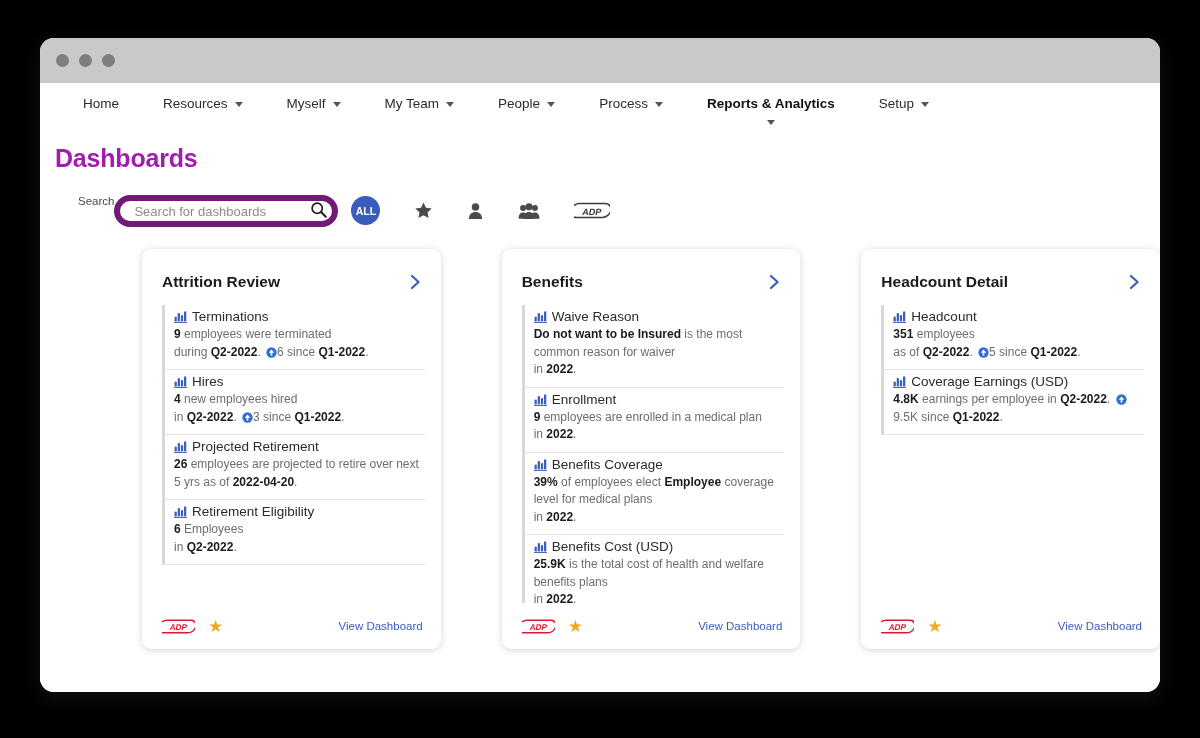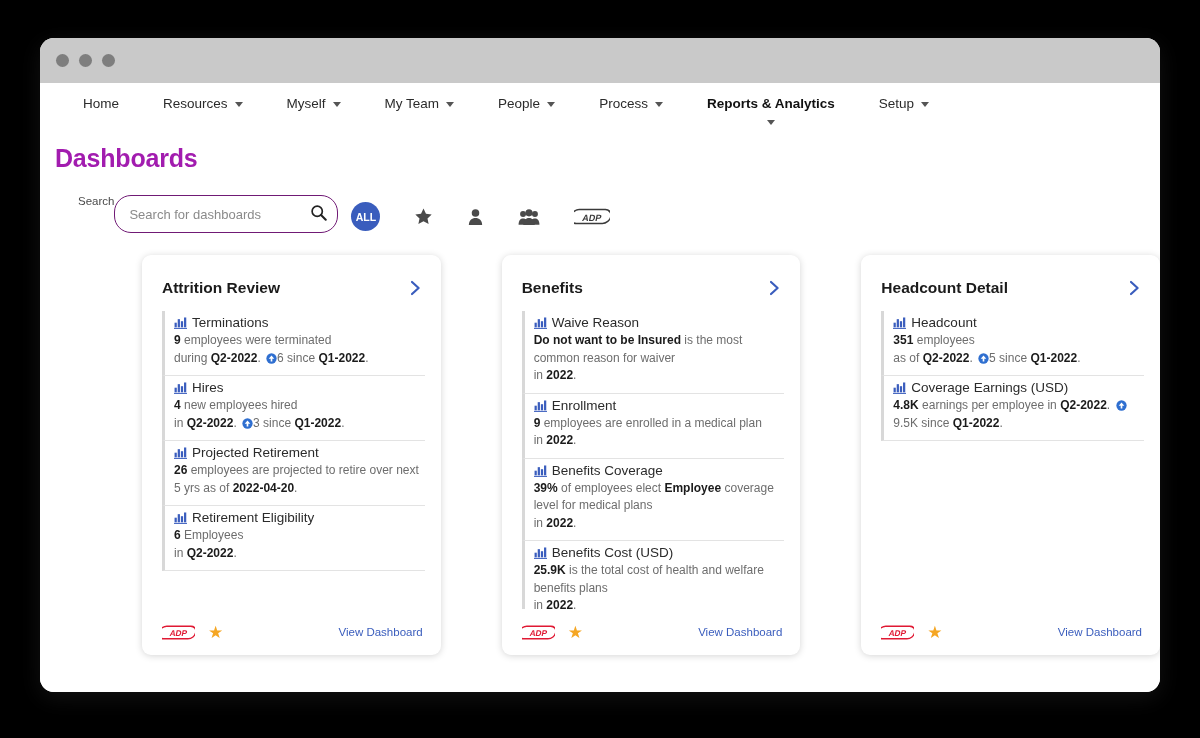--- a/index.html
+++ b/index.html
@@ -106,22 +106,22 @@
   }
   .search-wrap { display: flex; flex-direction: row; }
   .search-label {
     font-size: 11.5px;
     color: #4a4a4a;
     margin-bottom: 5px;
     padding-left: 2px;
   }
   .search-box {
     width: 224px;
-    height: 38px;
-    border: 1px solid #701a75;
+    height: 32px;
+    border: 6px solid #701a75;
     border-radius: 17px;
     display: flex;
     align-items: center;
     padding: 0 10px 0 14px;
     background: #fff;
   }
   .search-box input {
     border: none;
     outline: none;
     flex: 1;

